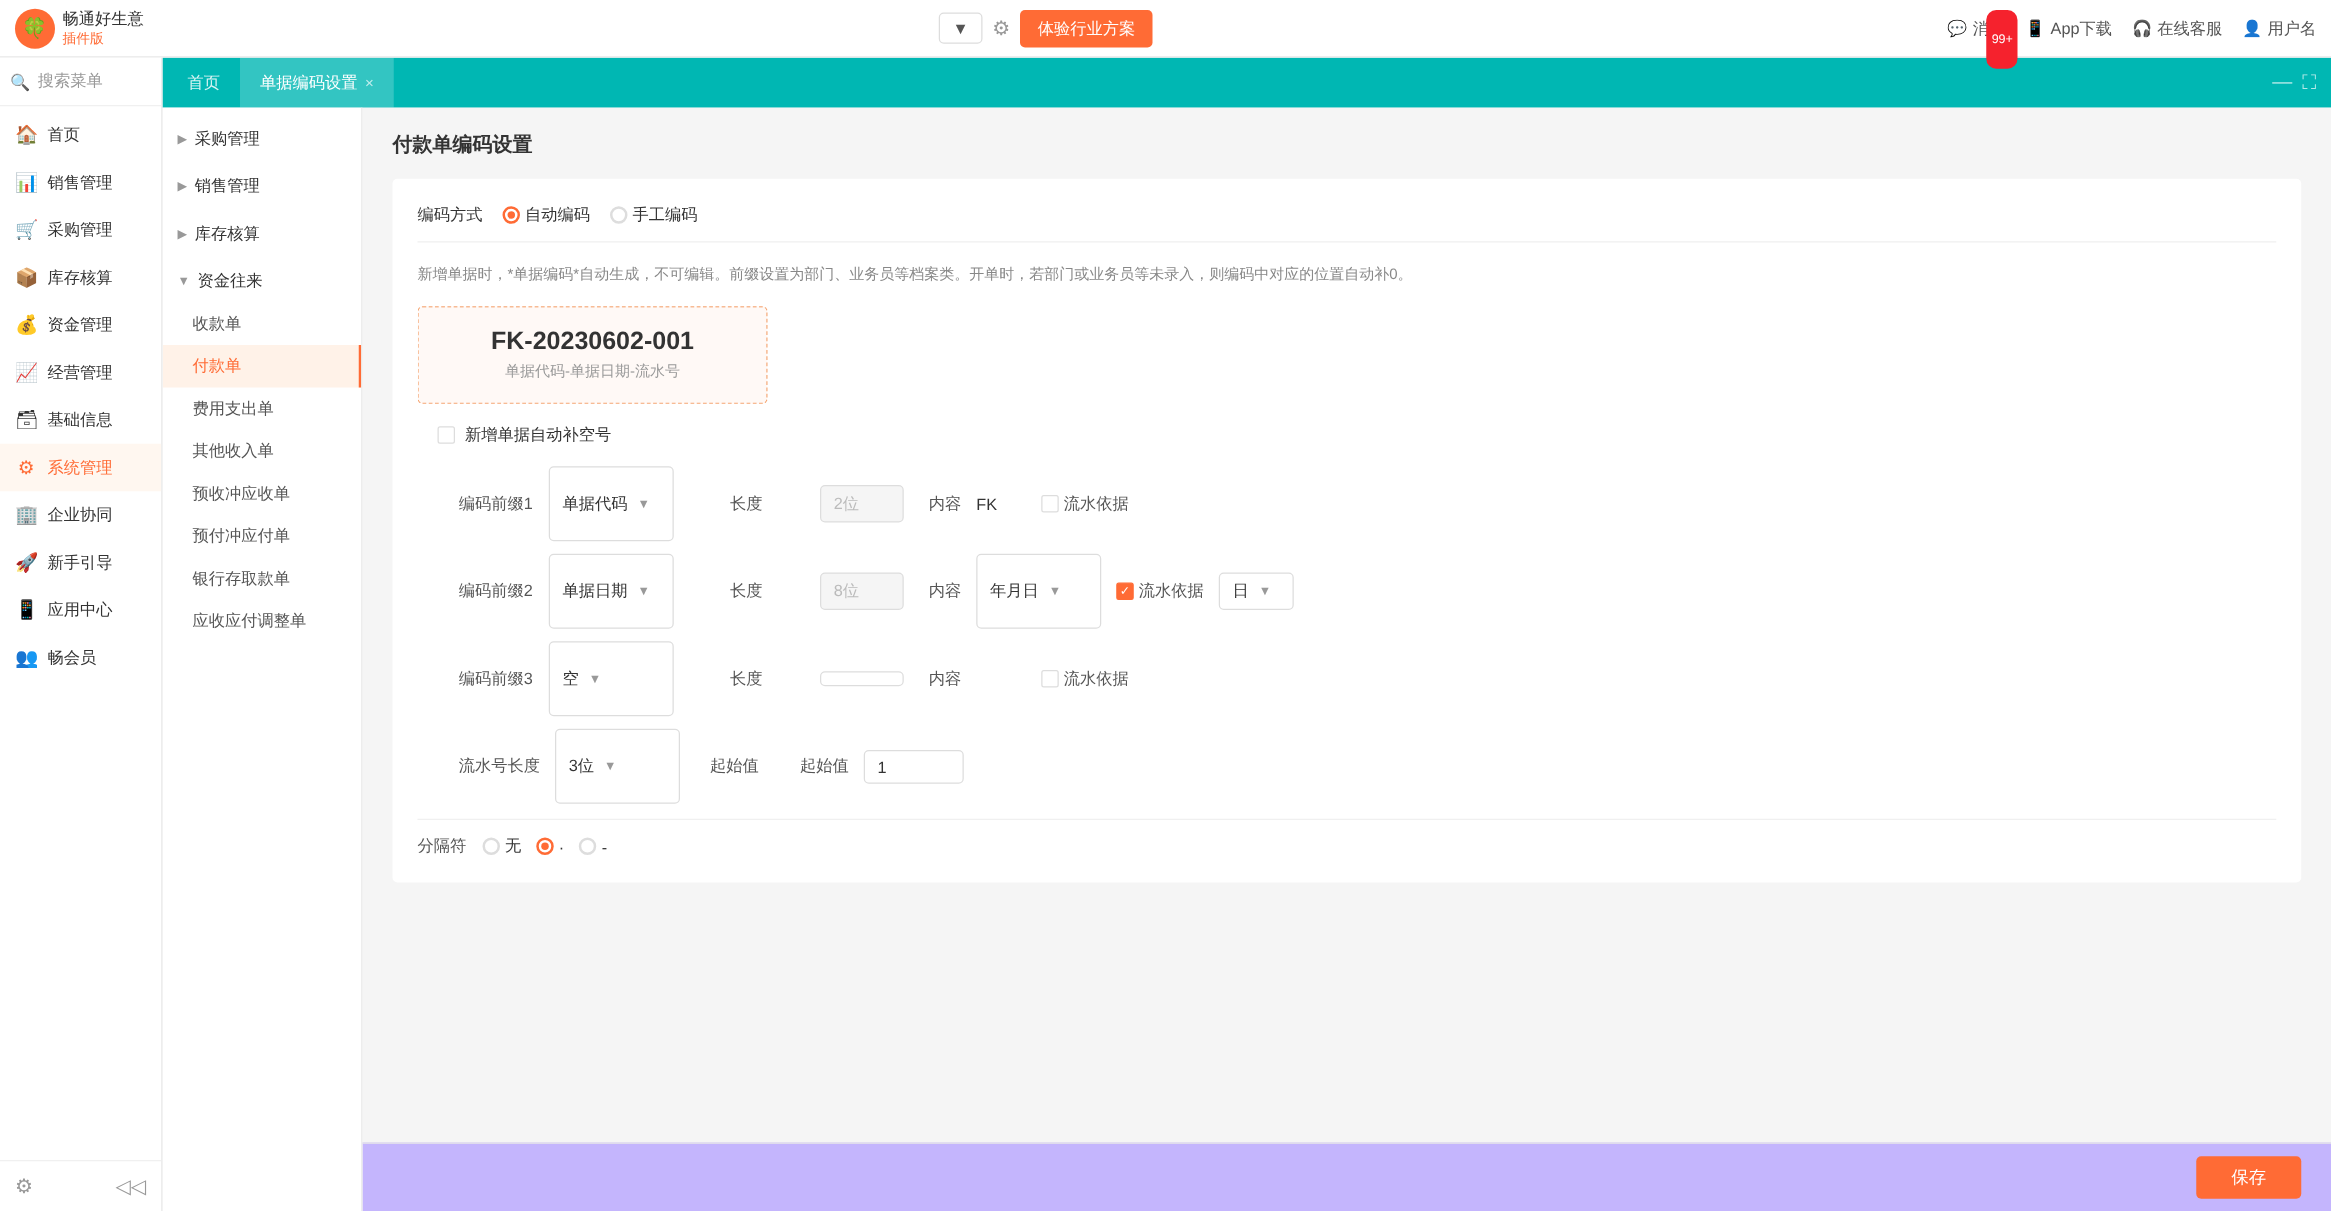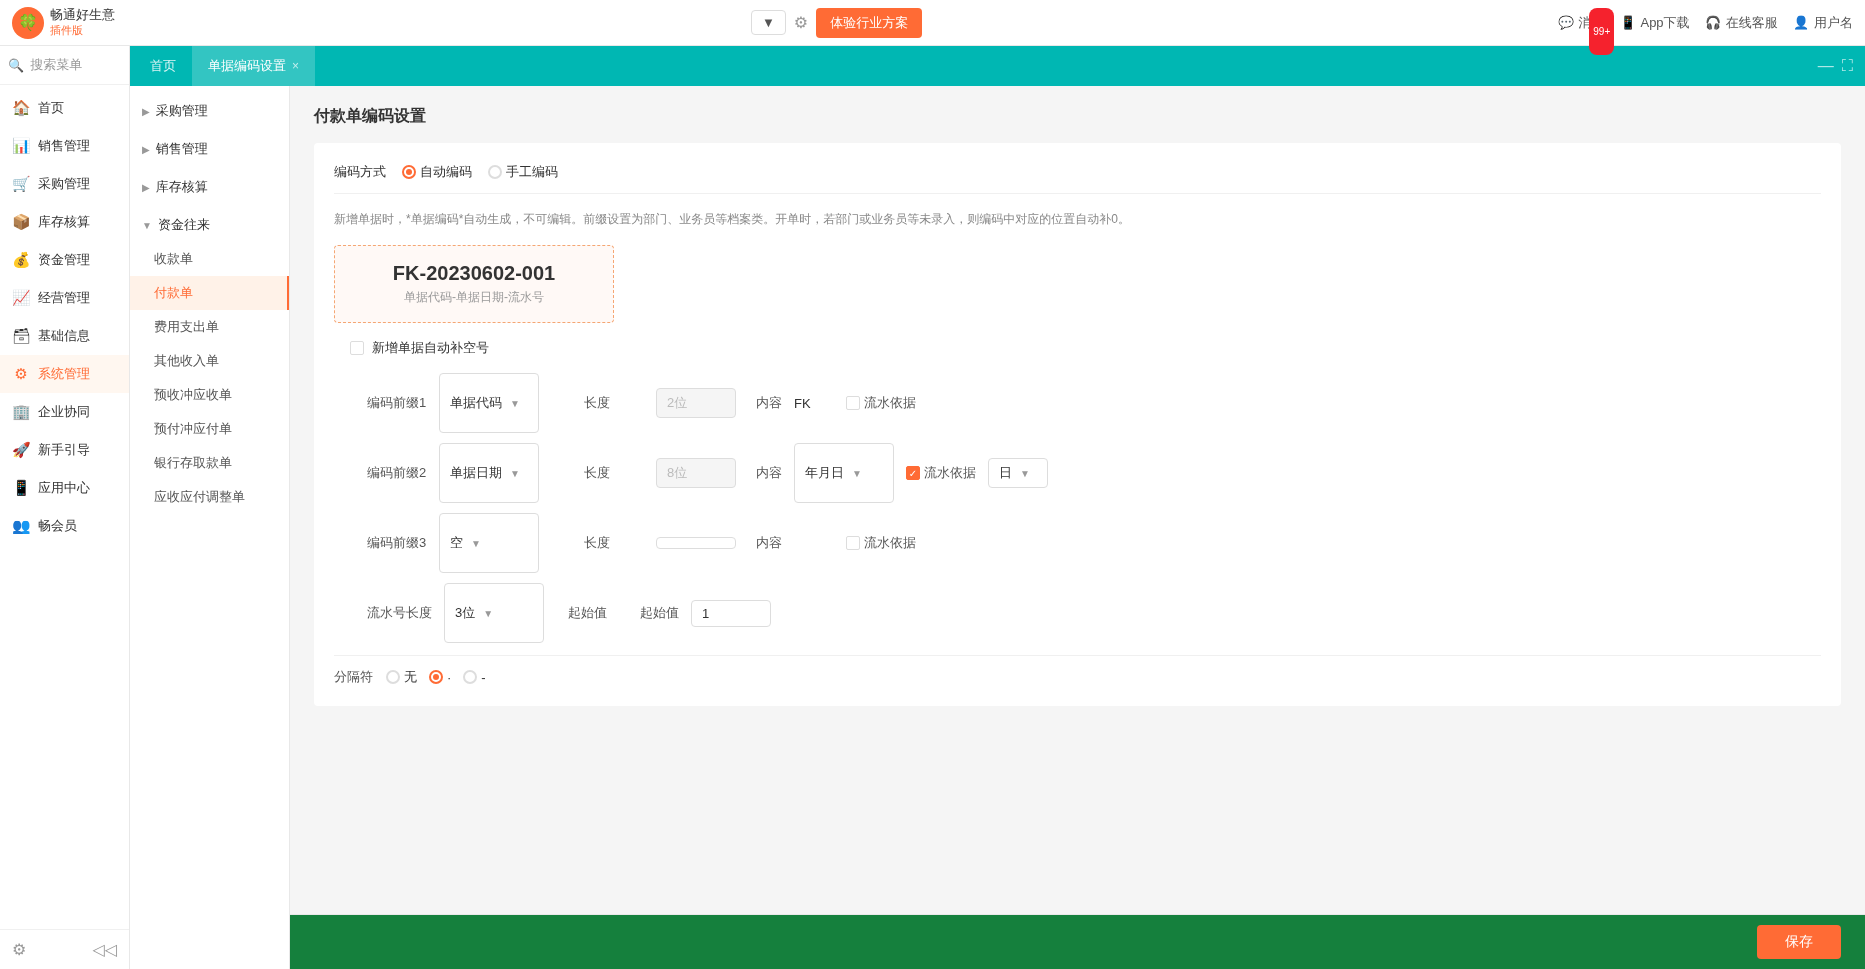--- a/index.html
+++ b/index.html
@@ -95,32 +95,32 @@
     .preview-code { font-size: 20px; font-weight: 600; color: #333; text-align: center; }
     .preview-sub { font-size: 12px; color: #999; text-align: center; margin-top: 4px; }
 
     .auto-fill-row { display: flex; align-items: center; gap: 8px; margin-bottom: 16px; font-size: 13px; color: #333; padding-left: 16px; }
     .checkbox { width: 14px; height: 14px; border: 1px solid #ddd; border-radius: 2px; display: inline-flex; align-items: center; justify-content: center; cursor: pointer; }
     .checkbox.checked { background: #ff6b35; border-color: #ff6b35; color: white; font-size: 10px; }
     .form-row { display: flex; align-items: center; gap: 12px; flex-wrap: wrap; }
     .form-label { font-size: 13px; color: #555; min-width: 60px; margin-left: 33px; }
     .form-select { display: flex; align-items: center; gap: 4px; border: 1px solid #ddd; border-radius: 4px; padding: 20px 10px; background: #fff; font-size: 13px; color: #333; cursor: pointer; min-width: 100px; }
     .form-select-arrow { color: #999; font-size: 10px; margin-left: 4px; }
-    .form-input { border: 1px solid #ddd; border-radius: 4px; padding: 5px 10px; font-size: 13px; color: #333; width: 80px; background: #f5f5f5; }
+    .form-input { border: 1px solid #ddd; border-radius: 4px; padding: 5px 10px; font-size: 13px; color: #333; width: 67px; background: #f5f5f5; }
     .form-input-editable { background: #fff; }
     .content-label { font-size: 13px; color: #555; margin-left: 8px; }
     .content-value { font-size: 13px; color: #333; min-width: 40px; }
     .watermark-check { display: flex; align-items: center; gap: 4px; font-size: 13px; color: #555; cursor: pointer; }
     .watermark-select { display: flex; align-items: center; gap: 4px; border: 1px solid #ddd; border-radius: 4px; padding: 5px 10px; background: #fff; font-size: 13px; color: #333; cursor: pointer; min-width: 60px; }
 
     .separator-row { display: flex; align-items: center; gap: 12px; margin-top: 8px; font-size: 13px; color: #555; }
     .separator-label { min-width: 40px; }
 
     
-    .bottom-bar { background: #15803d; border-top: 1px solid #e8e8e8; padding: 10px 24px; display: flex; align-items: flex-end; justify-content: flex-end; flex-shrink: 0; }
+    .bottom-bar { background: #c4b5fd; border-top: 1px solid #e8e8e8; padding: 10px 24px; display: flex; align-items: flex-end; justify-content: flex-end; flex-shrink: 0; }
     .save-btn { background: #ff6b35; color: white; border: none; border-radius: 4px; padding: 8px 28px; font-size: 14px; cursor: pointer; }
 
     .divider { width: 100%; height: 1px; background: #f0f0f0; margin: 12px 0; }
   </style>
 </head>
 <body>
 
 <div class="top-bar">
   <div class="top-bar-left">
     <div class="logo-area">

